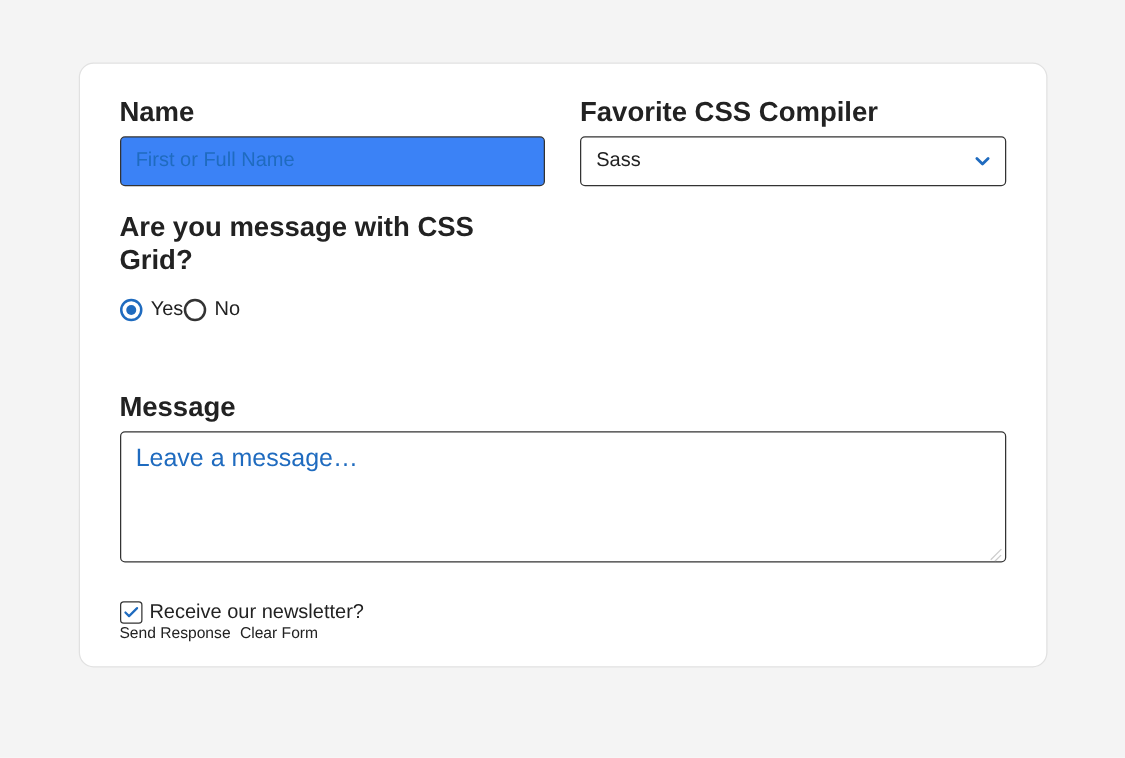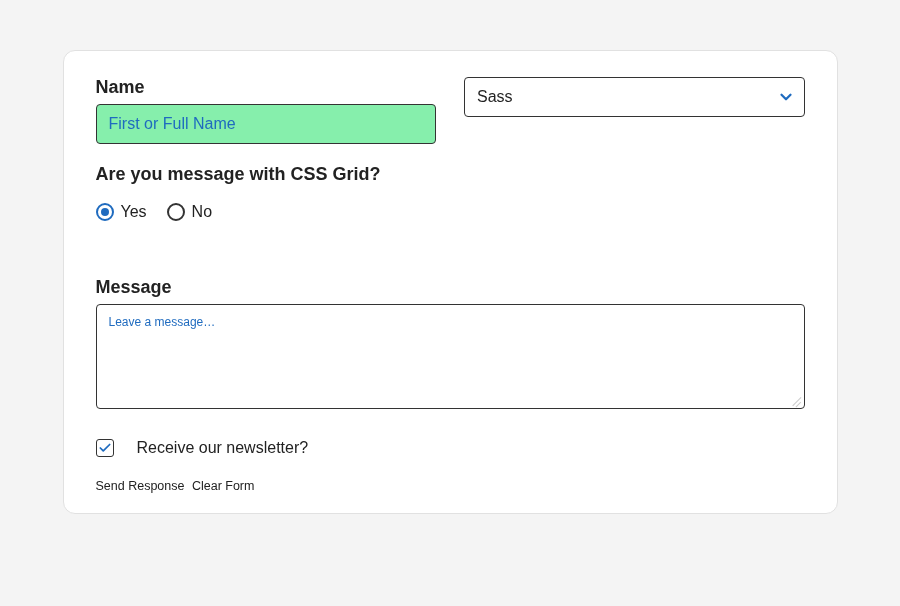--- a/index.html
+++ b/index.html
@@ -21,34 +21,34 @@
     border-radius: 12px;
     padding: 26px 32px 20px 32px;
   }
   .grid {
     display: grid;
     grid-template-columns: 1fr 1fr;
     column-gap: 28px;
     row-gap: 20px;
   }
   .field-label {
-    font-size: 18px;
+    font-size: 22px;
     font-weight: 700;
     color: #222;
     margin-bottom: 6px;
   }
   .text-input {
     width: 100%;
     height: 40px;
     border: 1px solid #333;
     border-radius: 4px;
     padding: 0 12px;
     font-size: 16px;
     color: #222;
-    background: #86efac;
+    background: #3b82f6;
     outline: none;
   }
   .text-input::placeholder { color: #1f6bbf; }
   .select-wrap {
     position: relative;
     width: 100%;
     height: 40px;
   }
   .select-display {
     width: 100%;
@@ -65,21 +65,20 @@
     position: absolute;
     right: 10px;
     top: 50%;
     transform: translateY(-50%);
     pointer-events: none;
   }
   .select-chevron svg { display: block; }
   .radio-row {
     display: flex;
     align-items: center;
-    gap: 20px;
     height: 40px;
     padding-top: 2px;
   }
   .radio-item {
     display: inline-flex;
     align-items: center;
     gap: 7px;
     cursor: pointer;
     font-size: 16px;
   }
@@ -104,21 +103,21 @@
   .textarea-wrap {
     position: relative;
     width: 100%;
   }
   .textarea {
     width: 100%;
     height: 105px;
     border: 1px solid #333;
     border-radius: 4px;
     padding: 10px 12px;
-    font-size: 12px;
+    font-size: 20px;
     font-family: inherit;
     resize: none;
     background: #fff;
     outline: none;
   }
   .textarea::placeholder { color: #1f6bbf; }
   .resize-grip {
     position: absolute;
     right: 4px;
     bottom: 8px;
@@ -132,38 +131,37 @@
     content: "";
     position: absolute;
     background: #999;
     transform: rotate(-45deg);
   }
   .resize-grip::before { width: 12px; height: 1.4px; right: -2px; bottom: 3px; }
   .resize-grip::after  { width: 7px;  height: 1.4px; right: -1px; bottom: 0px; }
   .checkbox-row {
     display: flex;
     align-items: center;
-    gap: 23px;
+    gap: 6px;
     margin-top: 26px;
     font-size: 16px;
     cursor: pointer;
   }
   .checkbox-box {
     width: 18px;
     height: 18px;
     border: 1.5px solid #333;
     border-radius: 3px;
     display: inline-flex;
     align-items: center;
     justify-content: center;
     background: #fff;
   }
   .checkbox-box svg { display: block; }
   .button-row {
-    margin-top: 22px;
     font-size: 12.5px;
     color: #222;
   }
   .plain-button {
     background: none;
     border: none;
     padding: 0;
     margin: 0;
     font: inherit;
     cursor: pointer;
@@ -177,20 +175,21 @@
 <div class="card">
   <div class="grid">
 
     <div>
       <div class="field-label">Name</div>
       <input type="text" class="text-input" placeholder="First or Full Name" style="">
     </div>
 
 
     <div>
+      <div class="field-label">Favorite CSS Compiler</div>
       <div class="select-wrap">
         <div class="select-display">Sass</div>
         <span class="select-chevron">
           <svg width="18" height="18" viewBox="0 0 24 24" fill="none" stroke="#1f6bbf" stroke-width="3" stroke-linecap="round" stroke-linejoin="round">
               <polyline points="6 9 12 15 18 9"></polyline>
             </svg>
         </span>
       </div>
     </div>
 

